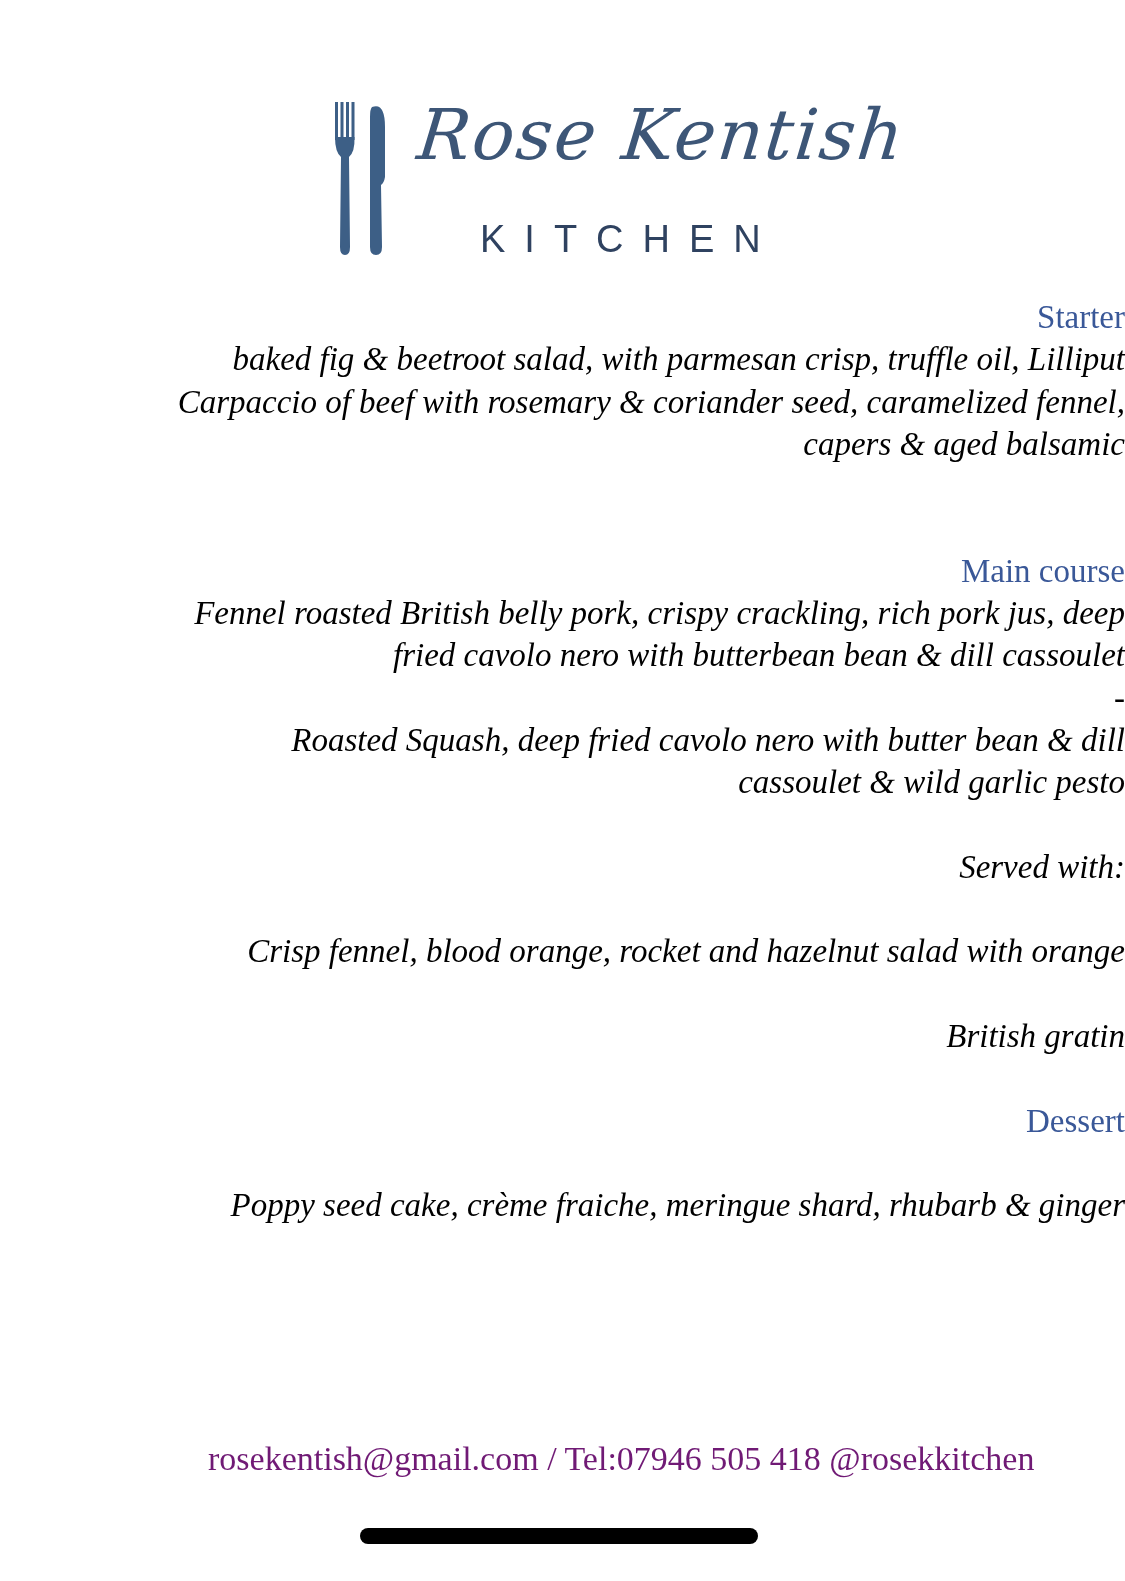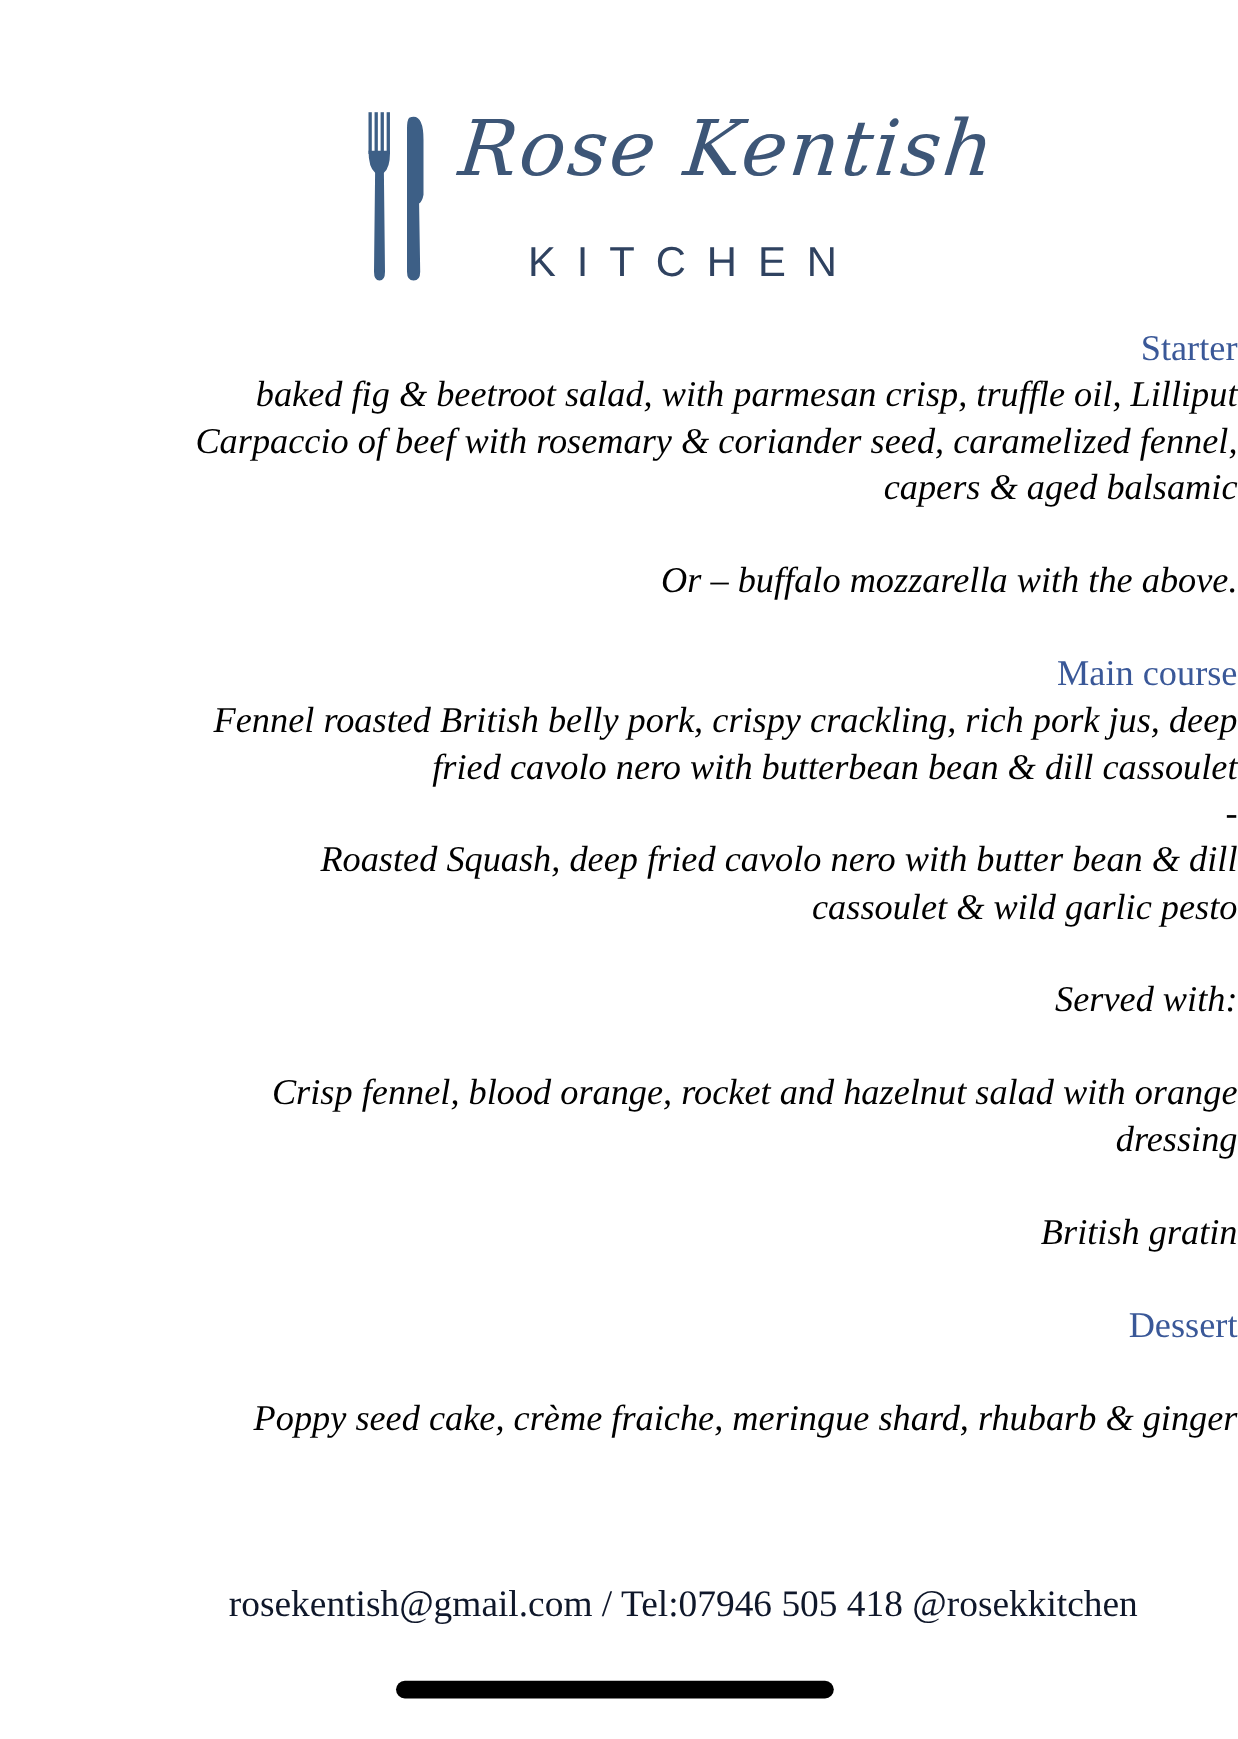--- a/index.html
+++ b/index.html
@@ -5,21 +5,21 @@
   html, body { margin:0; padding:0; background:#ffffff; }
   body { width:1125px; height:1581px; position:relative; overflow:hidden; font-family:"Liberation Serif", serif; color:#000; }
   .logo { position:absolute; left:330px; top:92px; width:470px; height:170px; }
   .script { position:absolute; left:88px; top:2px; font-family:"DejaVu Serif", serif; font-style:italic; font-size:70px; color:#3d5677; letter-spacing:2px; font-weight:normal; transform:skewX(-6deg); white-space:nowrap; }
   .kitchen { position:absolute; left:150px; top:126px; font-family:"Liberation Sans", sans-serif; font-size:38px; letter-spacing:19px; color:#2f4260; }
   .menu { position:absolute; left:0; top:296px; width:1125px; text-align:right; }
   .line { font-size:33px; line-height:42.3px; height:42.3px; white-space:nowrap; }
   .heading { color:#3a5898; font-style:normal; }
   .ital { font-style:italic; }
   .dash { font-style:normal; }
-  .footer { position:absolute; left:208px; top:1440px; font-size:34px; color:#0f172a; white-space:nowrap; }
+  .footer { position:absolute; left:208px; top:1440px; font-size:34px; color:#701a75; white-space:nowrap; }
   .home-bar { position:absolute; left:360px; top:1528px; width:398px; height:16px; background:#000; border-radius:8px; }
 </style>
 </head>
 <body>
 
 <div class="logo">
   <svg width="60" height="165" viewBox="0 0 60 165" style="position:absolute;left:0;top:5px;">
     <g fill="#3d5f86">
 
       <rect x="5" y="5" width="3" height="38"></rect>
@@ -34,33 +34,31 @@
   <div class="script">Rose Kentish</div>
   <div class="kitchen">KITCHEN</div>
 </div>
 
 <div class="menu">
   <div class="line heading">Starter</div>
   <div class="line ital">baked fig &amp; beetroot salad, with parmesan crisp, truffle oil, Lilliput</div>
   <div class="line ital">Carpaccio of beef with rosemary &amp; coriander seed, caramelized fennel,</div>
   <div class="line ital">capers &amp; aged balsamic</div>
   <div class="line"></div>
-  <div class="line ital">Or – buffalo mozzarella with the above.</div>
   <div class="line"></div>
   <div class="line heading">Main course</div>
   <div class="line ital">Fennel roasted British belly pork, crispy crackling, rich pork jus, deep</div>
   <div class="line ital">fried cavolo nero with butterbean bean &amp; dill cassoulet</div>
   <div class="line dash">-</div>
   <div class="line ital">Roasted Squash, deep fried cavolo nero with butter bean &amp; dill</div>
   <div class="line ital">cassoulet &amp; wild garlic pesto</div>
   <div class="line"></div>
   <div class="line ital">Served with:</div>
   <div class="line"></div>
   <div class="line ital">Crisp fennel, blood orange, rocket and hazelnut salad with orange</div>
-  <div class="line ital">dressing</div>
   <div class="line"></div>
   <div class="line ital">British gratin</div>
   <div class="line"></div>
   <div class="line heading">Dessert</div>
   <div class="line"></div>
   <div class="line ital">Poppy seed cake, crème fraiche, meringue shard, rhubarb &amp; ginger</div>
 </div>
 
 <div class="footer">rosekentish@gmail.com / Tel:07946 505 418 @rosekkitchen</div>
 

